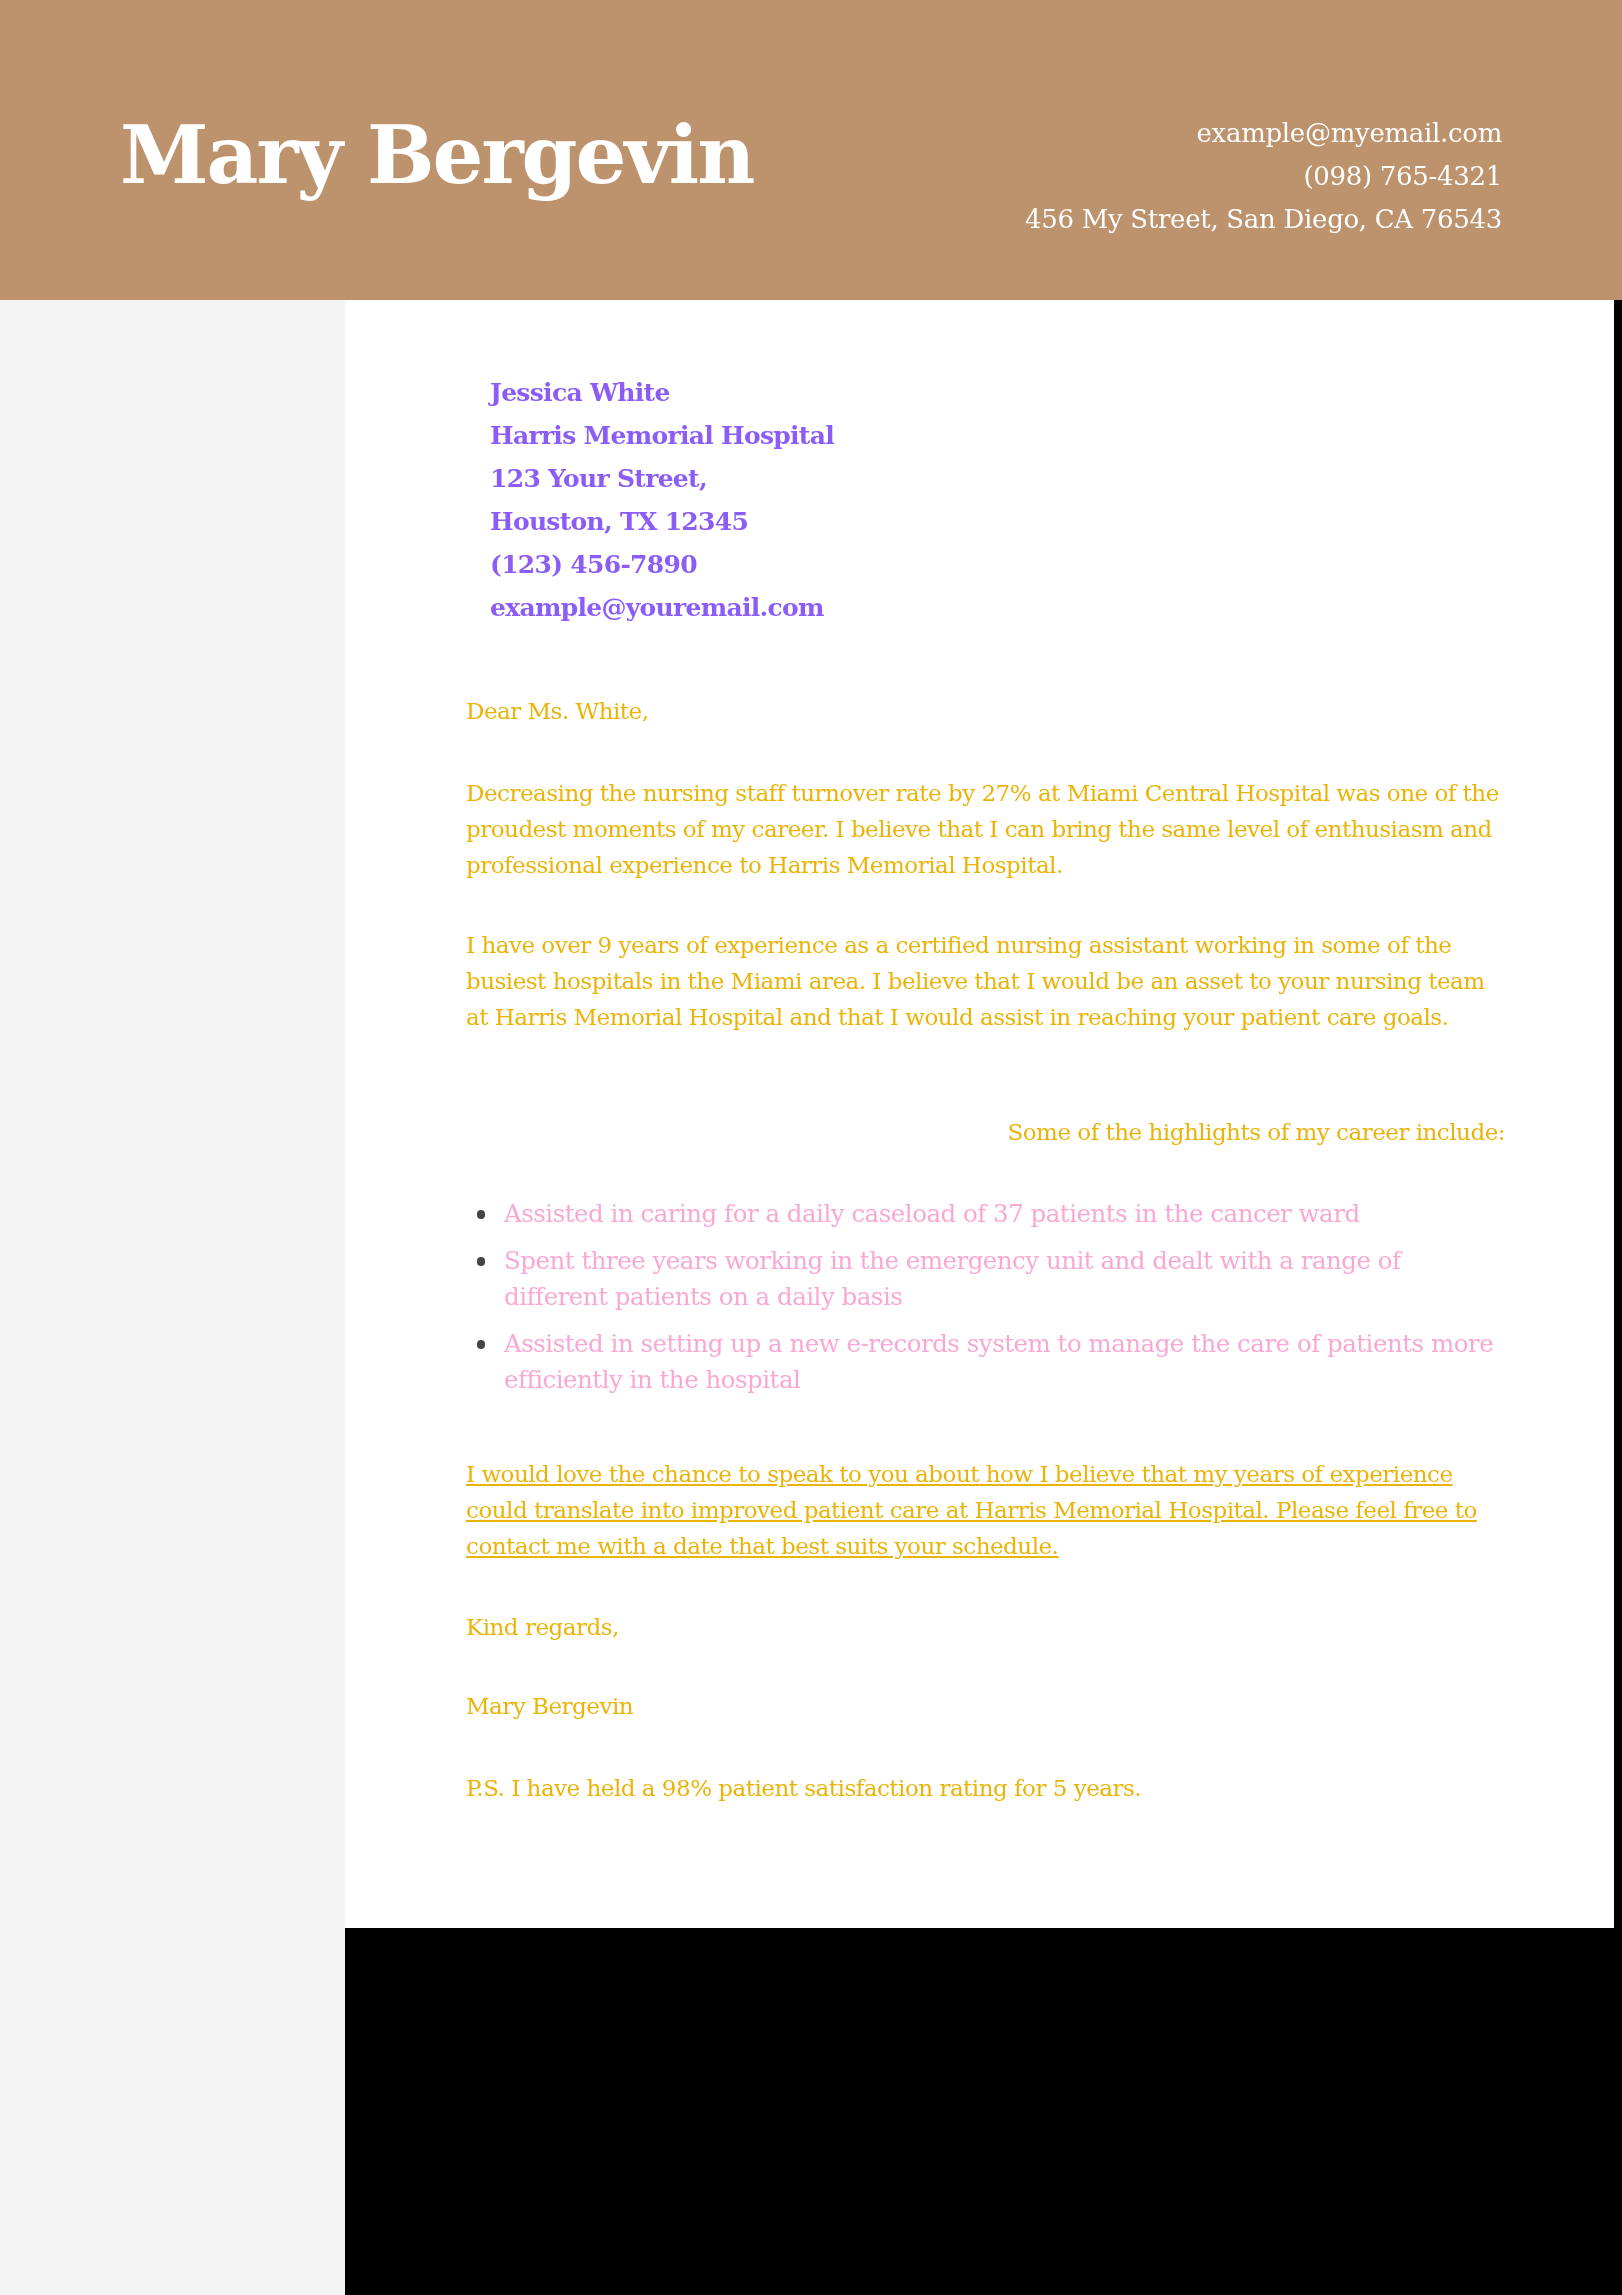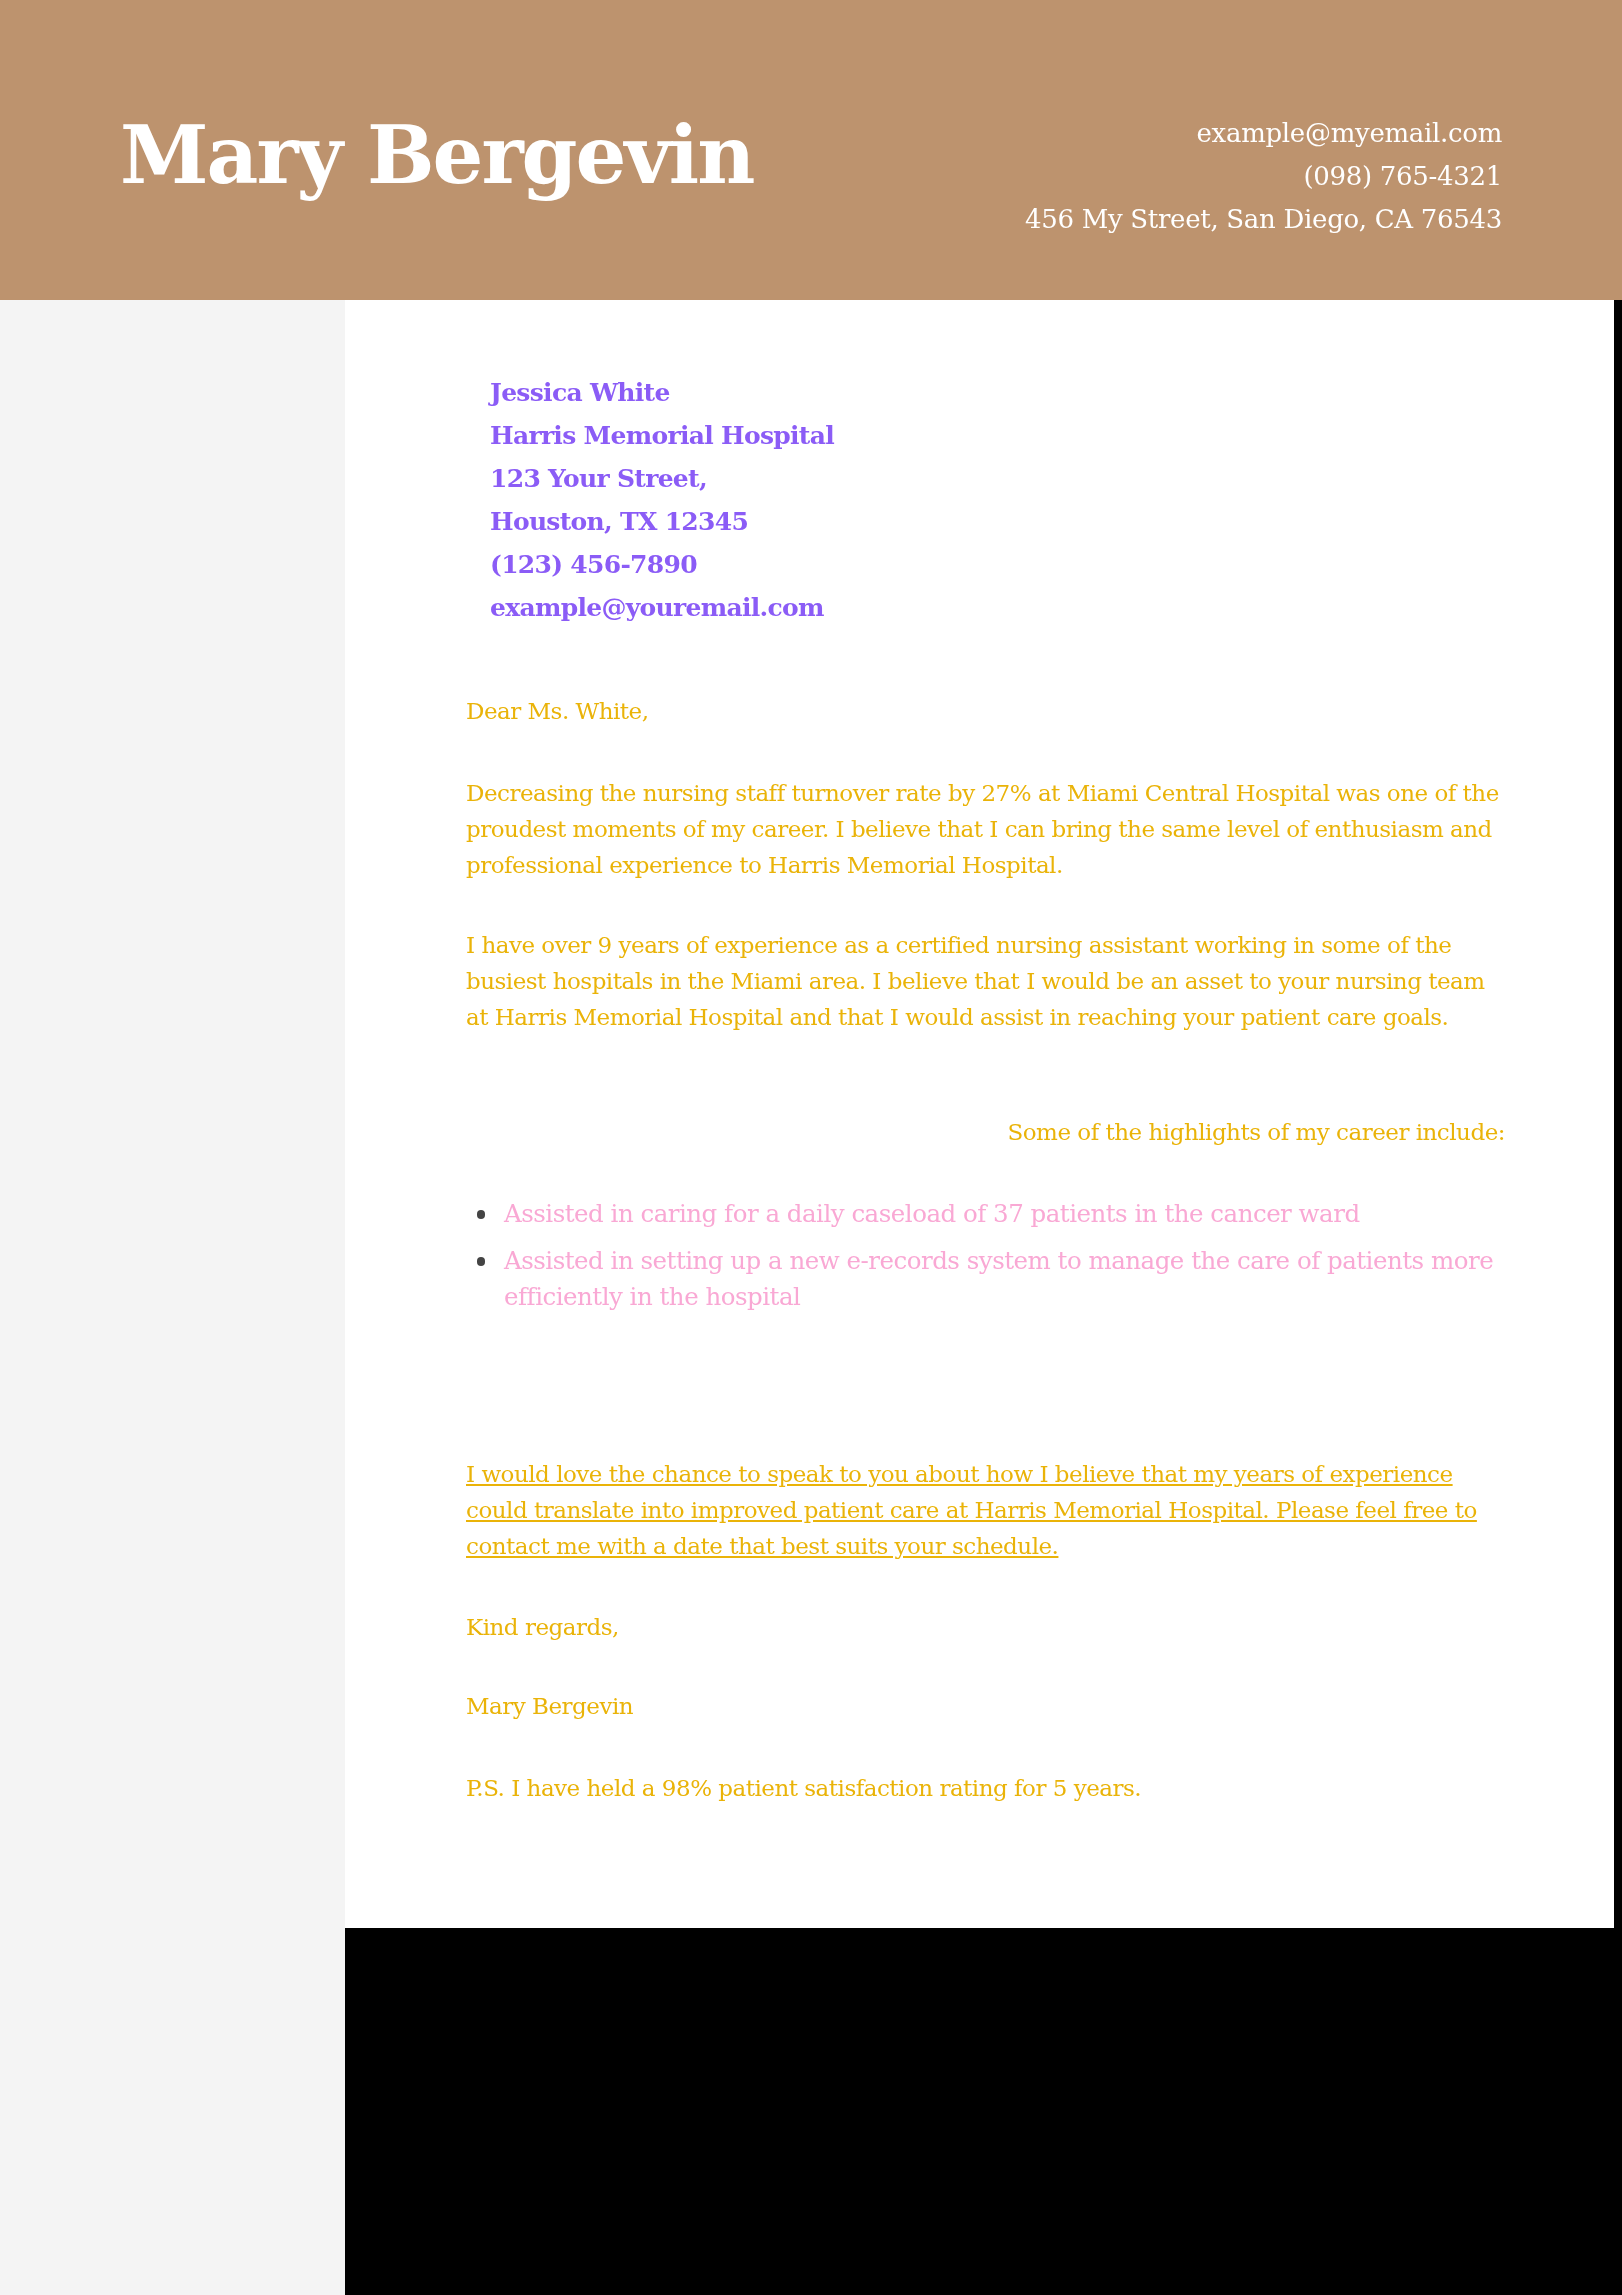--- a/index.html
+++ b/index.html
@@ -43,20 +43,21 @@
   <div>example@youremail.com</div>
 </div>
 
 <p class="para" style="top:693px;">Dear Ms. White,</p>
 <p class="para" style="top:775px;">Decreasing the nursing staff turnover rate by 27% at Miami Central Hospital was one of the proudest moments of my career. I believe that I can bring the same level of enthusiasm and professional experience to Harris Memorial Hospital.</p>
 <p class="para" style="top:927px;">I have over 9 years of experience as a certified nursing assistant working in some of the busiest hospitals in the Miami area. I believe that I would be an asset to your nursing team at Harris Memorial Hospital and that I would assist in reaching your patient care goals.</p>
 <p class="para" style="top:1114px;text-align:right;">Some of the highlights of my career include:</p>
 
 <ul class="bullets" style="top:1196px;">
   <li><span class="dot"></span><span>Assisted in caring for a daily caseload of 37 patients in the cancer ward</span></li>
+  <li><span class="dot"></span><span>Spent three years working in the emergency unit and dealt with a range of different patients on a daily basis</span></li>
   <li><span class="dot"></span><span>Assisted in setting up a new e-records system to manage the care of patients more efficiently in the hospital</span></li>
 </ul>
 
 <p class="para" style="top:1456px;text-decoration:underline;">I would love the chance to speak to you about how I believe that my years of experience could translate into improved patient care at Harris Memorial Hospital. Please feel free to contact me with a date that best suits your schedule.</p>
 <p class="para" style="top:1609px;">Kind regards,</p>
 <p class="para" style="top:1688px;">Mary Bergevin</p>
 <p class="para" style="top:1770px;">P.S. I have held a 98% patient satisfaction rating for 5 years.</p>
 
 
 </body></html>

